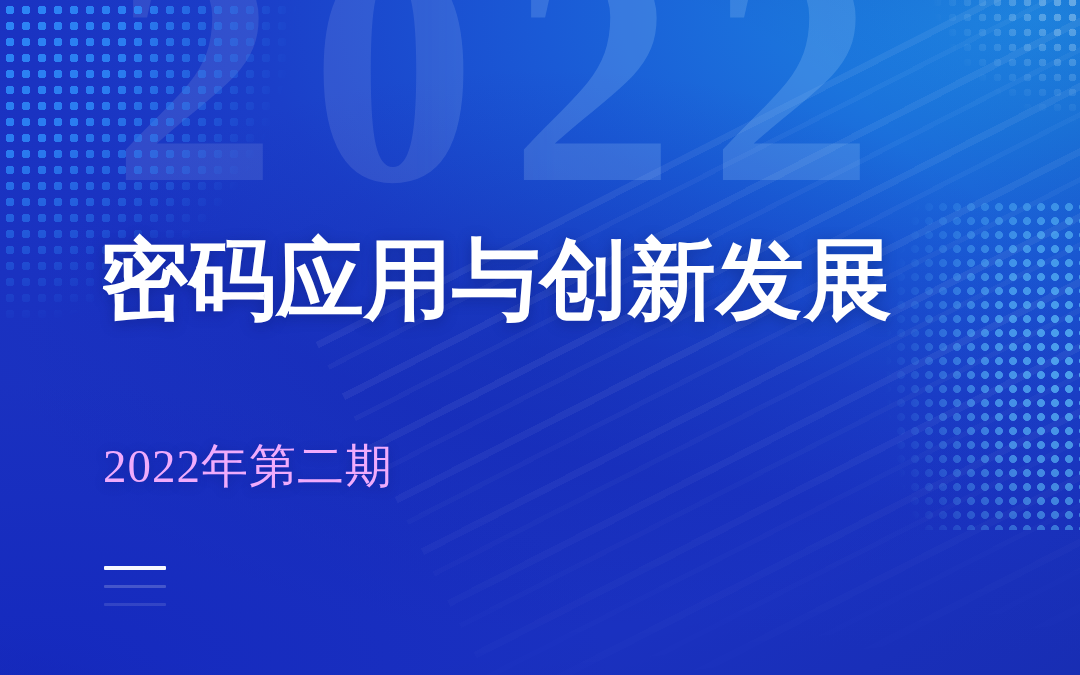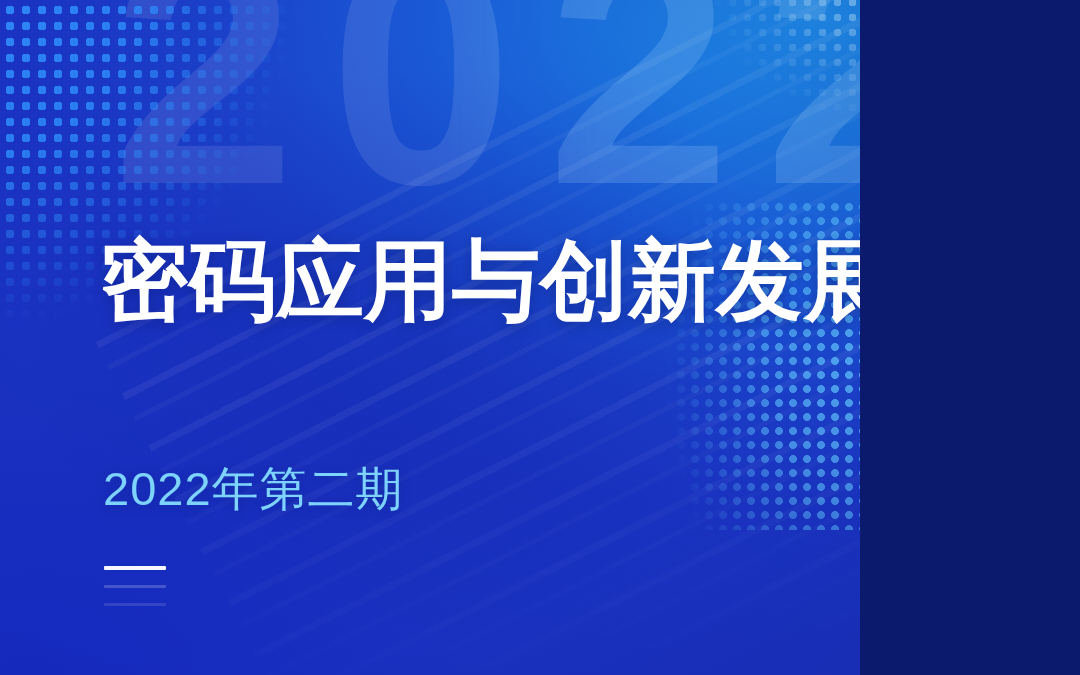--- a/index.html
+++ b/index.html
@@ -1,23 +1,23 @@
 <!DOCTYPE html>
 <html lang="zh"><head>
 <meta charset="utf-8">
 <style>
   html,body{margin:0;padding:0;background:#0c1a6e;}
   *{box-sizing:border-box;}
 
   #poster{
     position:relative;
-    width:860px;
+    width:1080px;
     height:675px;
     overflow:hidden;
-    font-family:Liberation Sans, sans-serif;
+    font-family:Liberation Serif, serif;
     background:#1a35c4;
   }
 
   
   .bg-base{
     position:absolute; inset:0;
     background:
       radial-gradient(120% 95% at 96% 2%, #1f8ae8 0%, #1b75dd 18%, #1a5ad6 38%, #1b3fc9 60%, #1a33c2 78%, #1a31c0 100%),
       linear-gradient(180deg,#1b38c6 0%,#1a33c1 55%,#1c3bc6 100%);
   }
@@ -118,22 +118,22 @@
     font-weight:700;
     line-height:112px;
     letter-spacing:0px;
     text-shadow:0 3px 14px rgba(8,20,90,.35);
     white-space:nowrap;
   }
   .title-line{display:block;}
 
   .subtitle{
     position:absolute;
-    left:103px; top:460px;
-    color:#7dd3fc;
+    left:103px; top:437px;
+    color:#f0abfc;
     font-size:47px;
     font-weight:400;
     letter-spacing:1px;
     line-height:58px;
     text-shadow:0 2px 12px rgba(8,20,90,.30);
     white-space:nowrap;
   }
 
   .rule-group{position:absolute; left:104px; top:566px; width:62px;}
   .rule{height:4px; border-radius:1px;}

